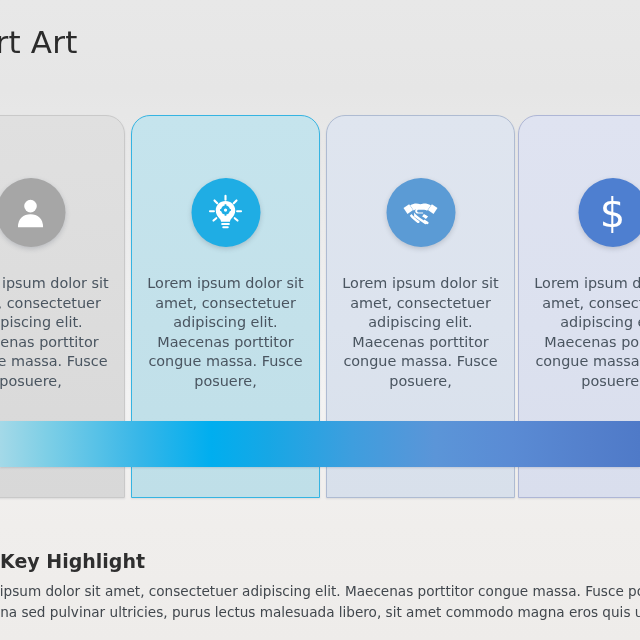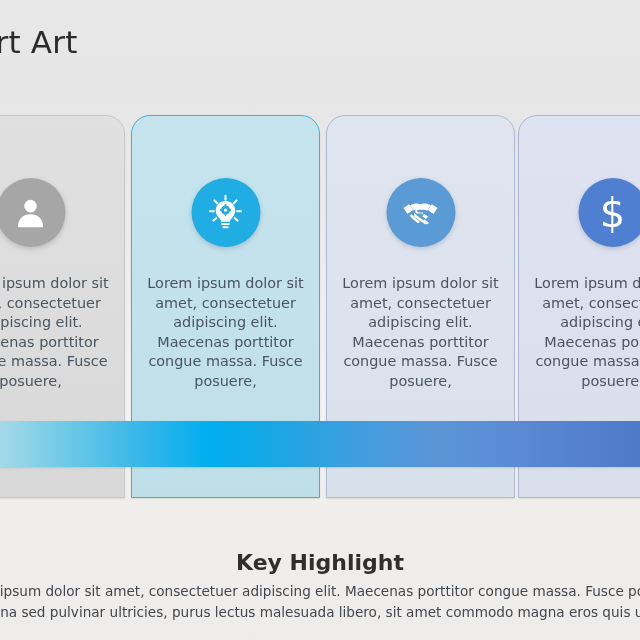--- a/index.html
+++ b/index.html
@@ -114,22 +114,22 @@
         #4f7ac8 100%);
     box-shadow: 0 1px 2px rgba(80,90,110,0.18);
   }
 
   
   .footer-title {
     position: absolute;
     left: 0;
     right: 0;
     top: 550px;
-    text-align: center;
-    font-size: 22px;
+    text-align: left;
+    font-size: 19px;
     font-weight: bold;
     color: #2f2f2f;
   }
   .footer-text {
     position: absolute;
     left: -60px;
     width: 760px;
     top: 581px;
     text-align: center;
     font-size: 13.6px;

